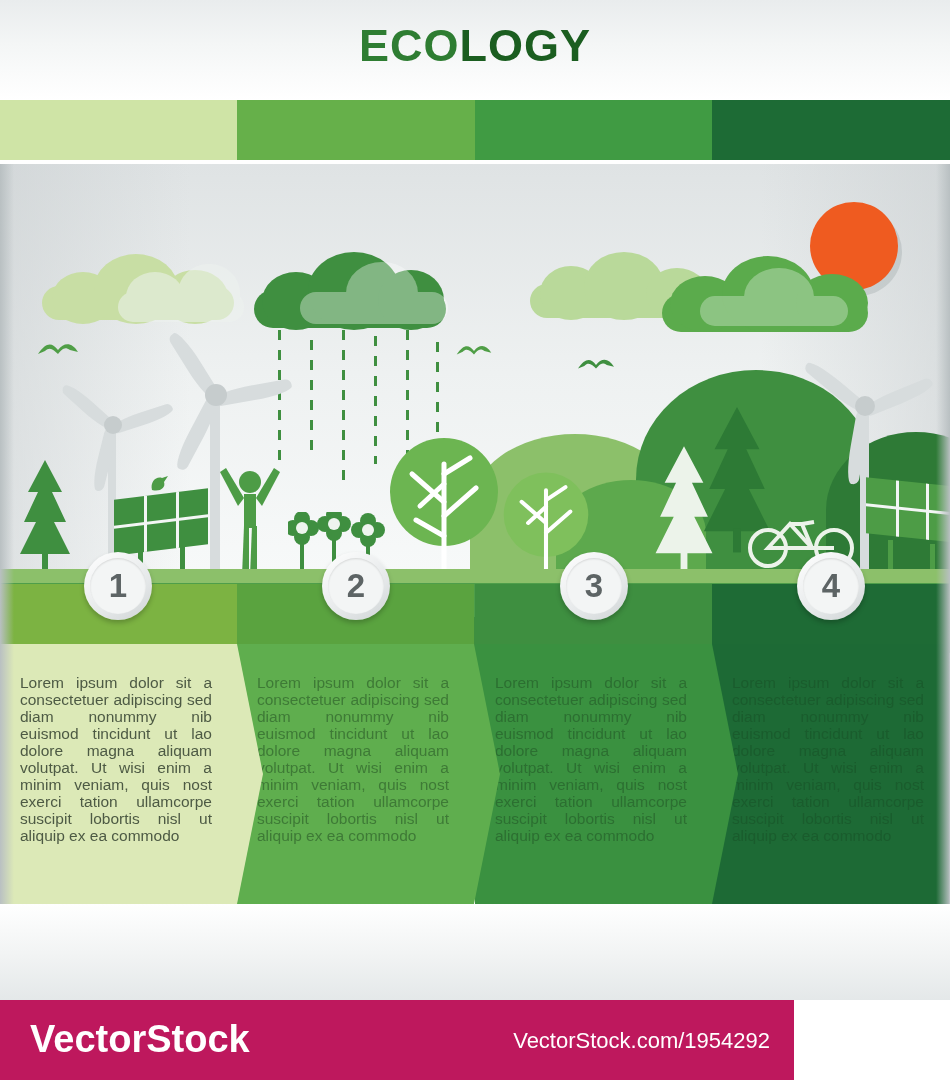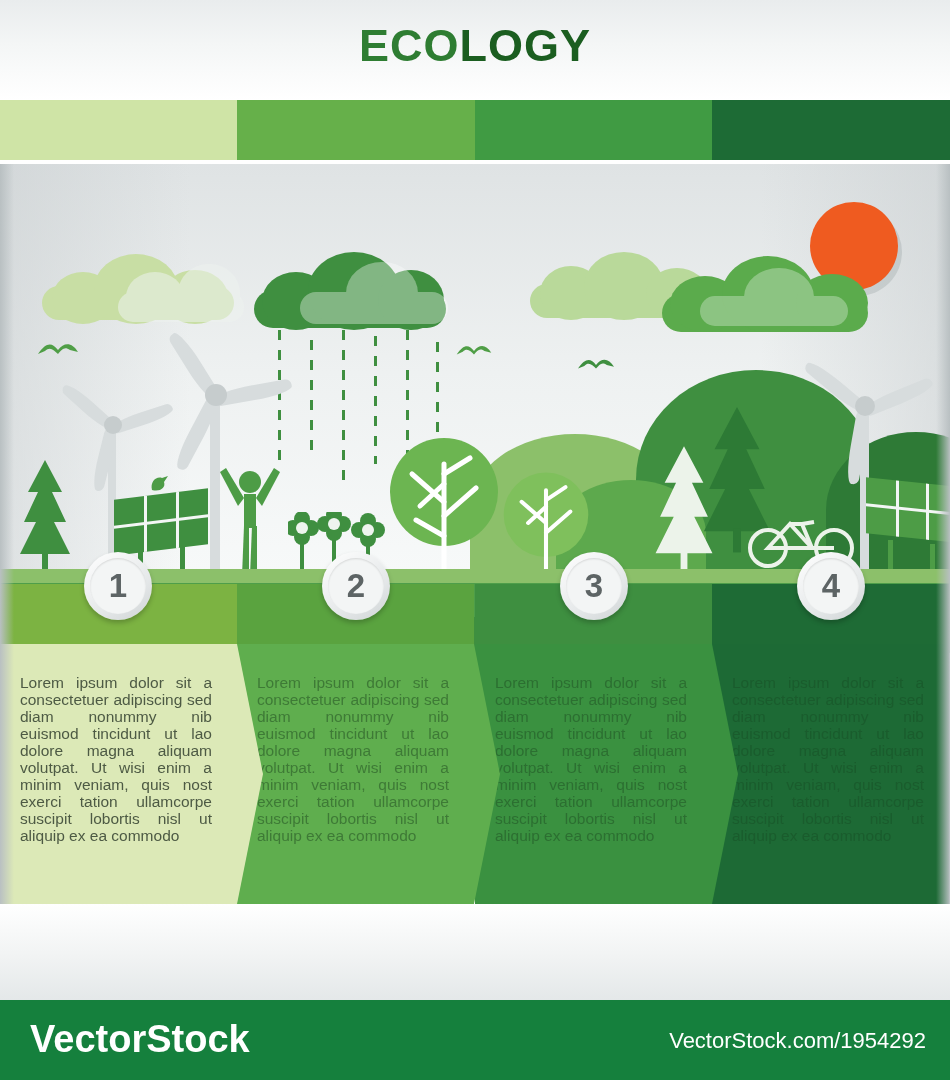--- a/index.html
+++ b/index.html
@@ -147,22 +147,22 @@
   }
   .side-fade-r {
     position:absolute; right:0; top:164px; width:14px; height:740px;
     background:linear-gradient(to left,#b9c0c2,rgba(185,192,194,0));
   }
   .white-gap {
     position:absolute; left:0; top:904px; width:950px; height:96px;
     background:linear-gradient(to bottom,#ffffff 0%,#f1f3f3 55%,#e4e8e9 100%);
   }
   .footer {
-    position:absolute; left:0; top:1000px; width:950px; height:80px;
-    background:#15803d;
+    position:absolute; left:0; top:1000px; width:794px; height:80px;
+    background:#be185d;
   }
   .wm-left {
     position:absolute; left:30px; top:1018px;
     font-size:38px; font-weight:bold; color:#ffffff; letter-spacing:0px;
   }
   .wm-right {
     position:absolute; right:24px; top:1028px;
     font-size:22px; color:#ffffff;
   }
 

